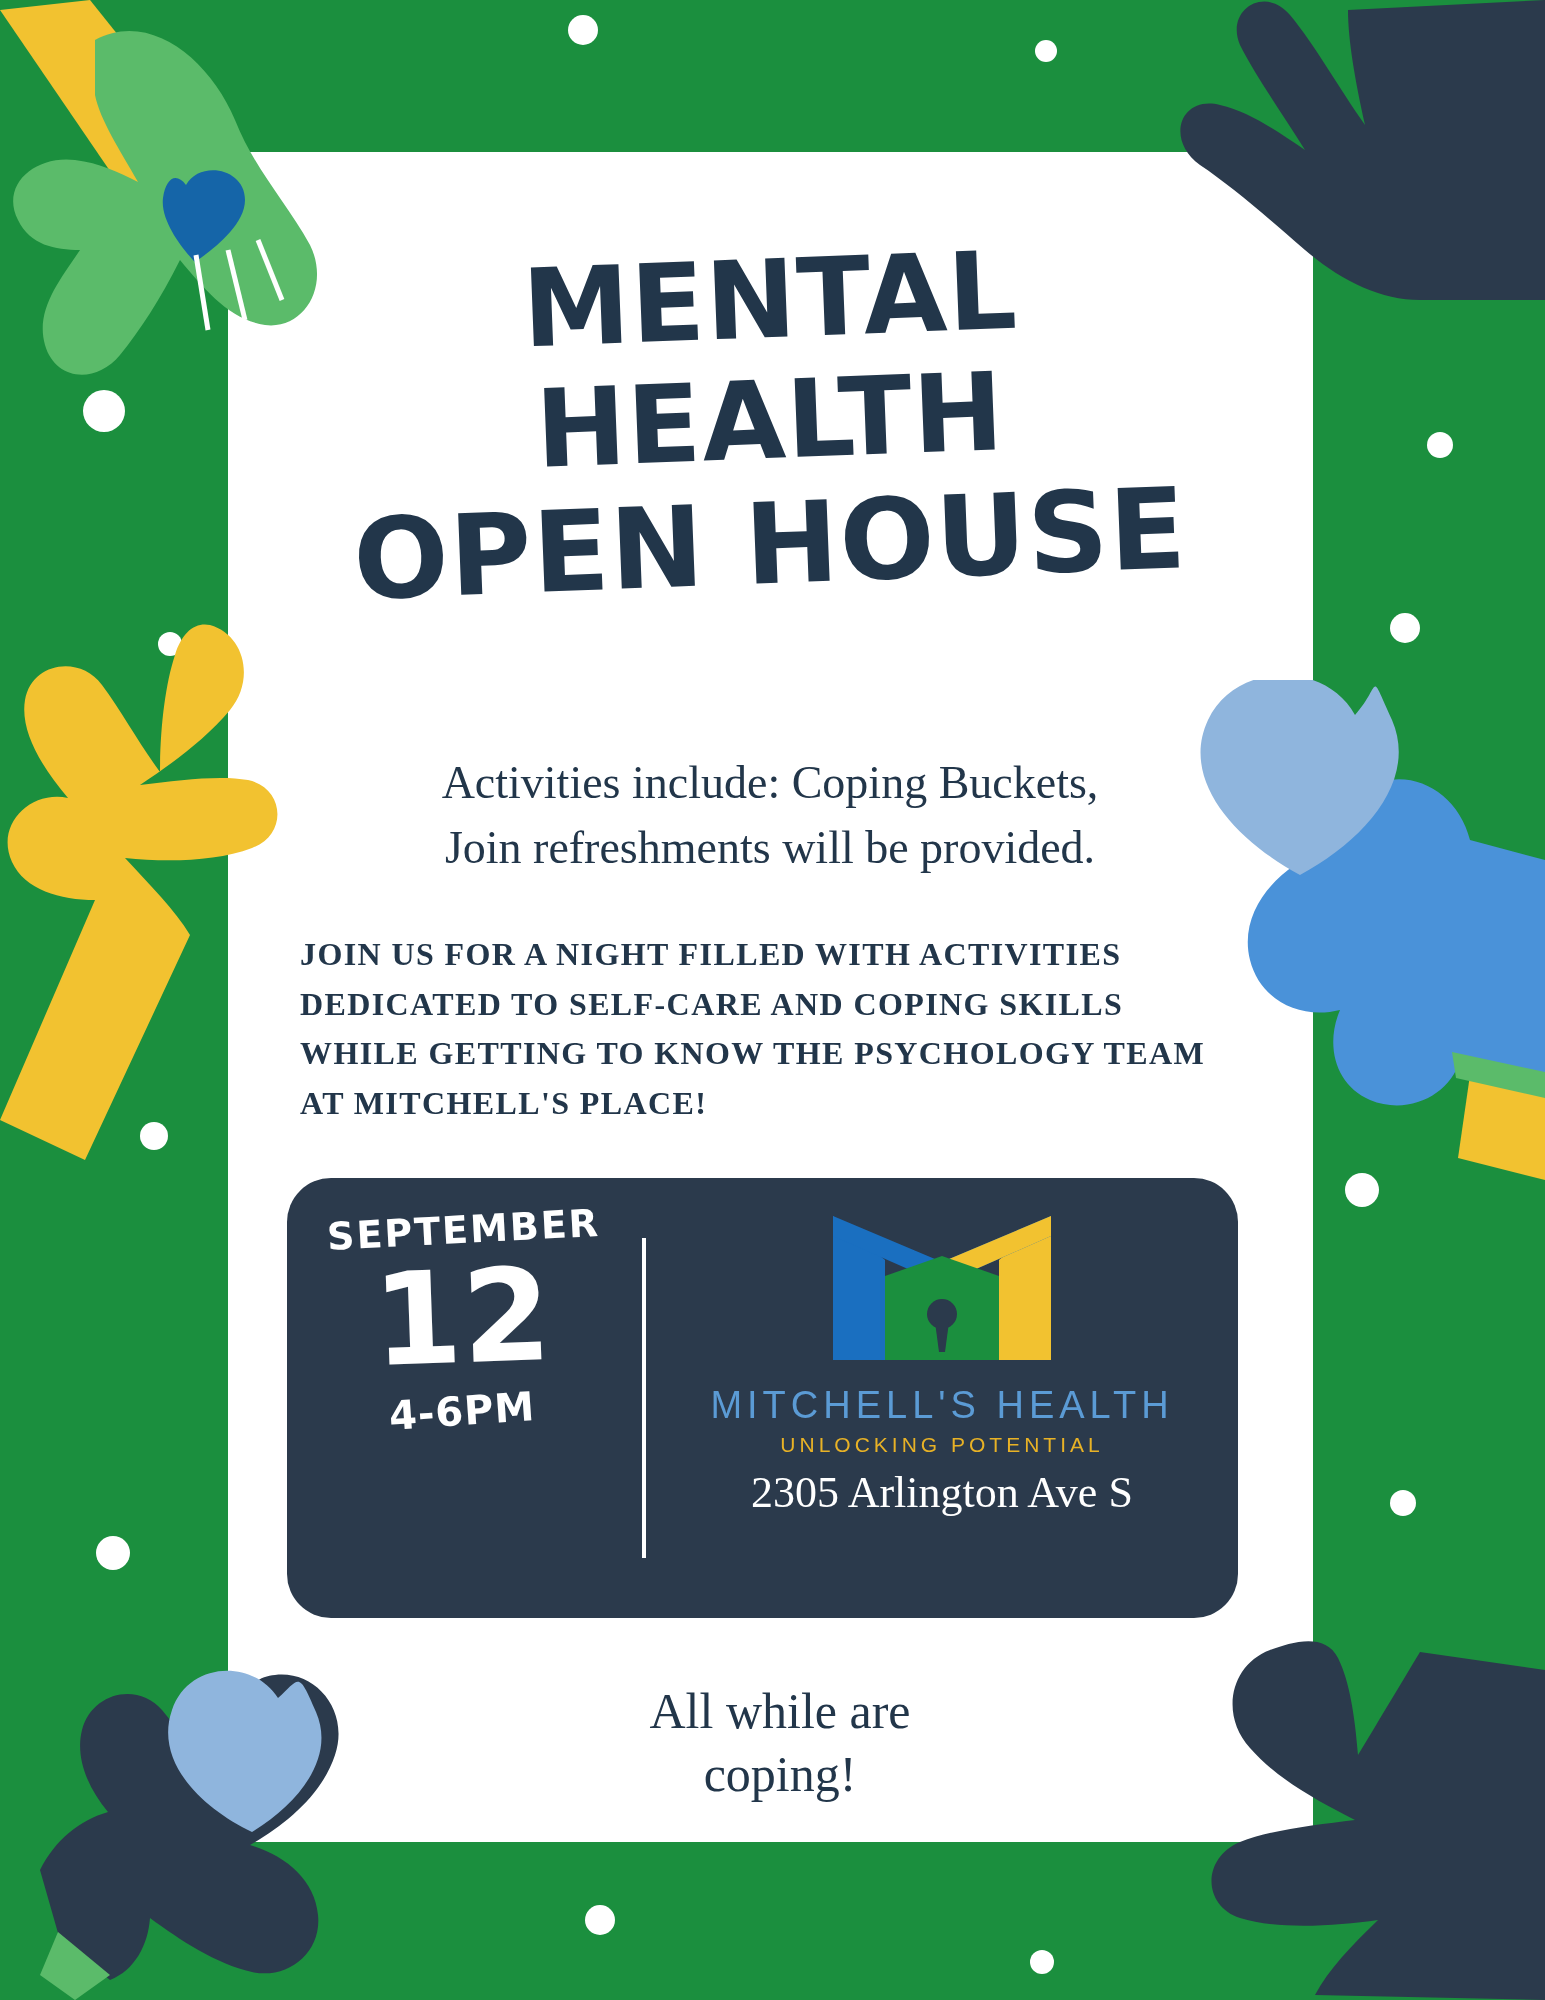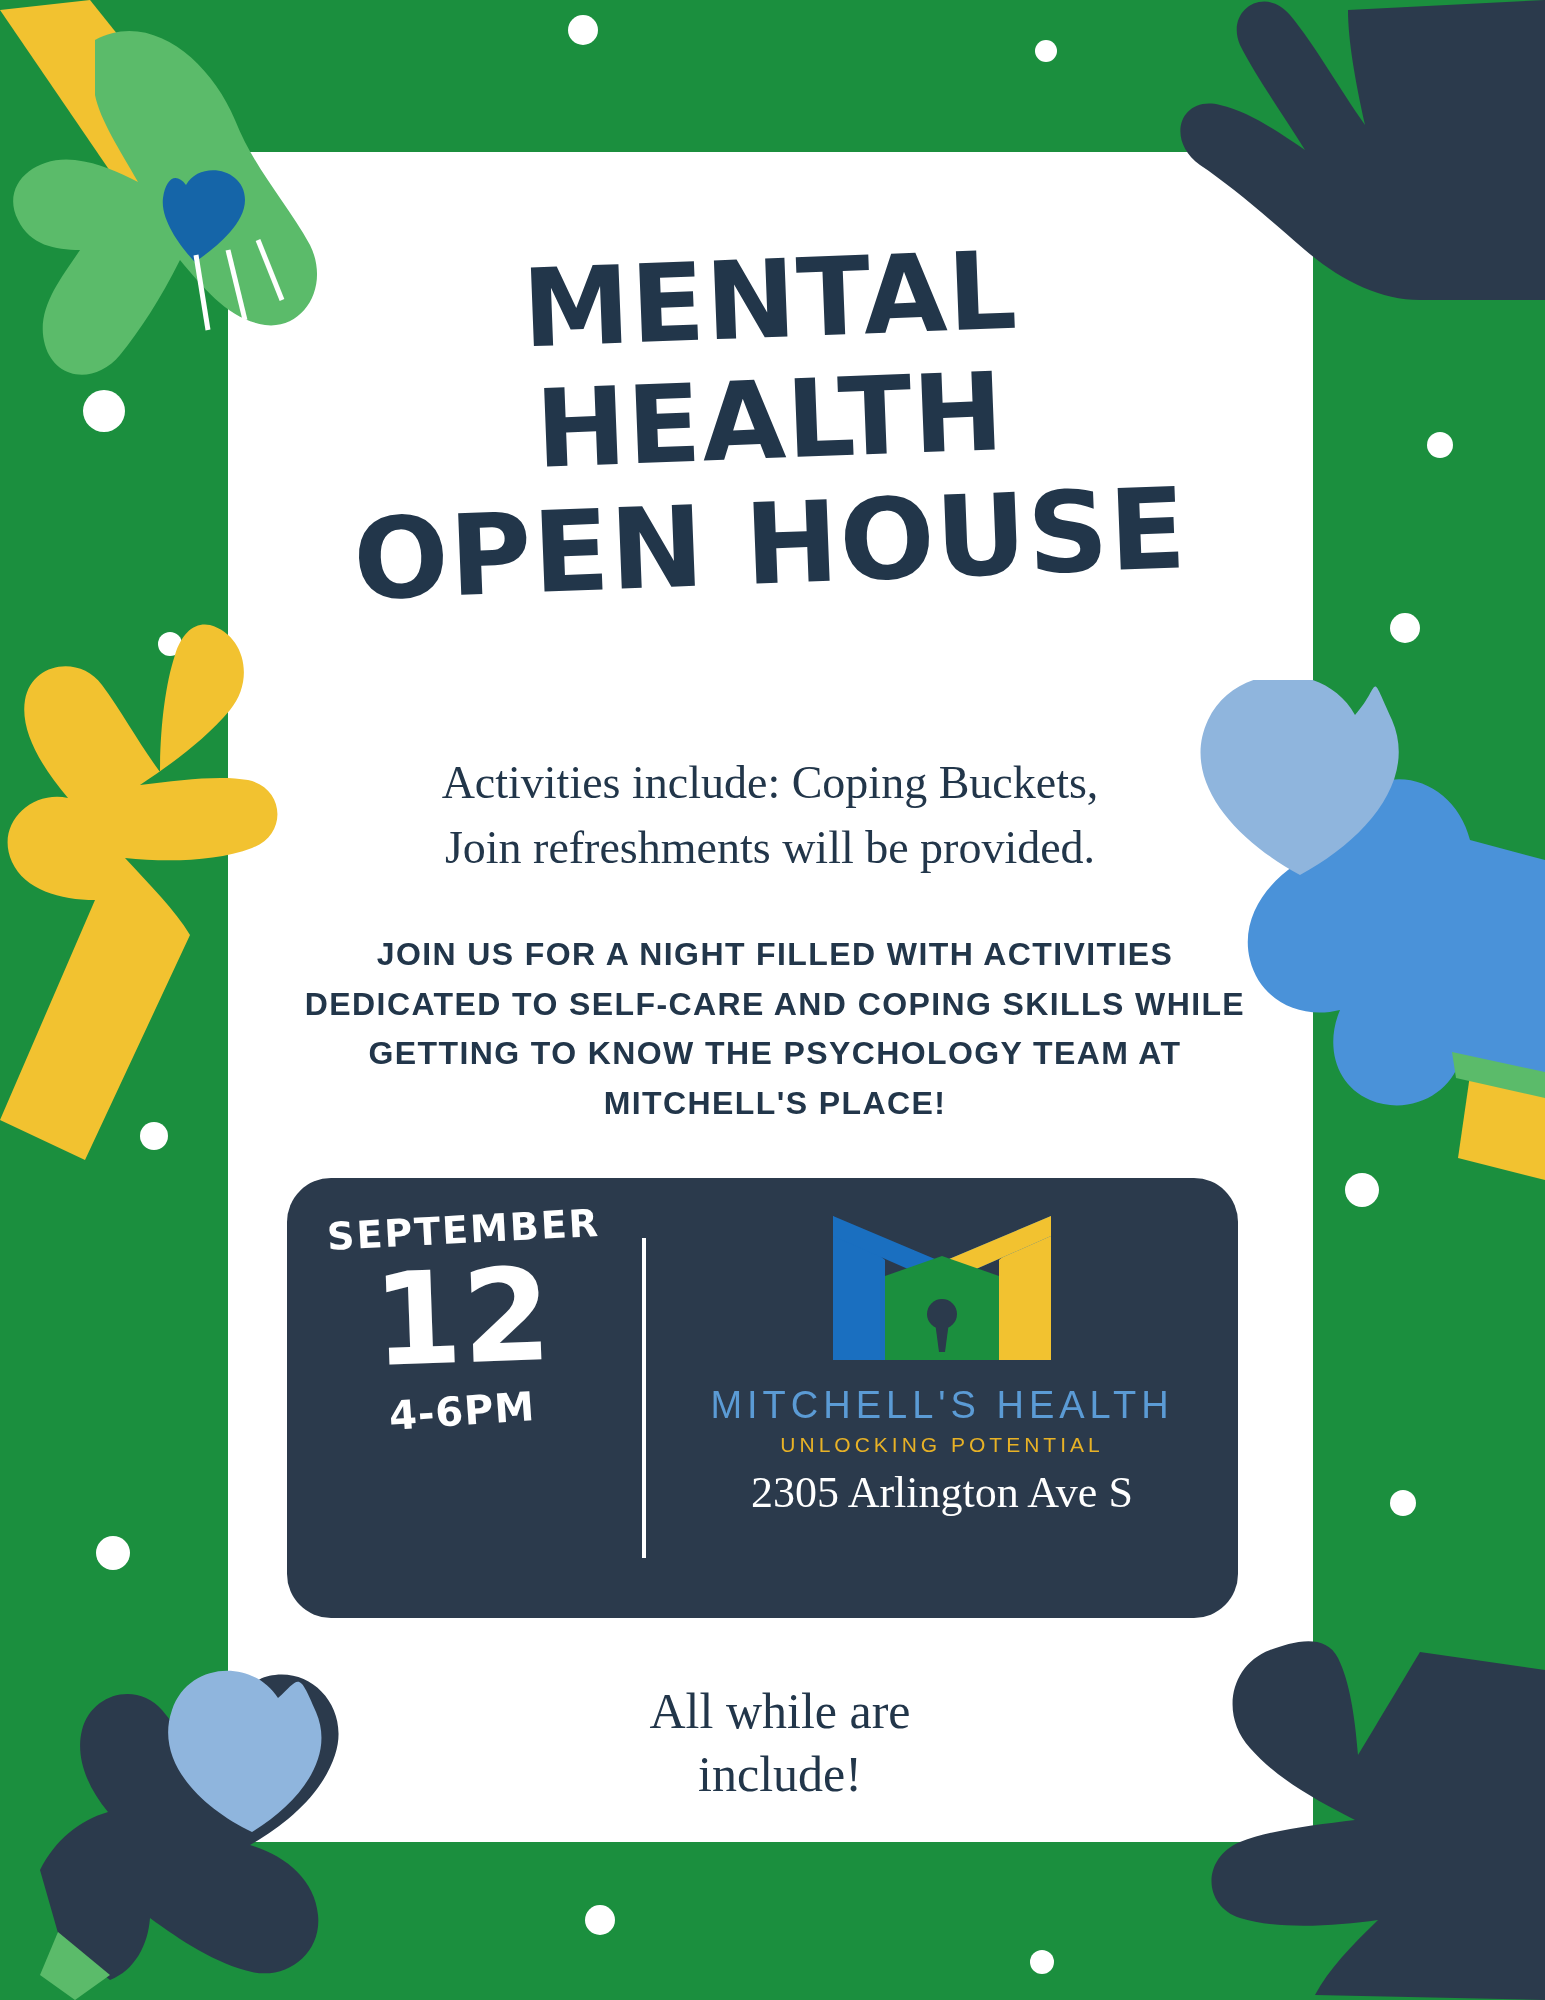--- a/index.html
+++ b/index.html
@@ -71,23 +71,22 @@
     font-size: 46px;
     line-height: 1.42;
   }
 
   
   .blurb {
     position: absolute;
     left: 300px;
     top: 930px;
     width: 950px;
-    text-align: center;
-    color: #22364a;
-    font-family: Liberation Sans, sans-serif;
+    color: #22364a;
+    font-family: Liberation Serif, serif;
     font-weight: bold;
     font-size: 32px;
     letter-spacing: 1.4px;
     line-height: 1.55;
     text-transform: uppercase;
   }
 
   
   .card {
     position: absolute;
@@ -280,16 +279,16 @@
         </svg>
       </div>
       <div class="brand-name">MITCHELL'S HEALTH</div>
       <div class="brand-tag">UNLOCKING POTENTIAL</div>
       <div class="addr">2305 Arlington Ave S</div>
     </div>
   </div>
 
   <div class="footer">
     <div>All while are</div>
-    <div>include!</div>
+    <div>coping!</div>
   </div>
 
 </div>
 
 </body></html>

